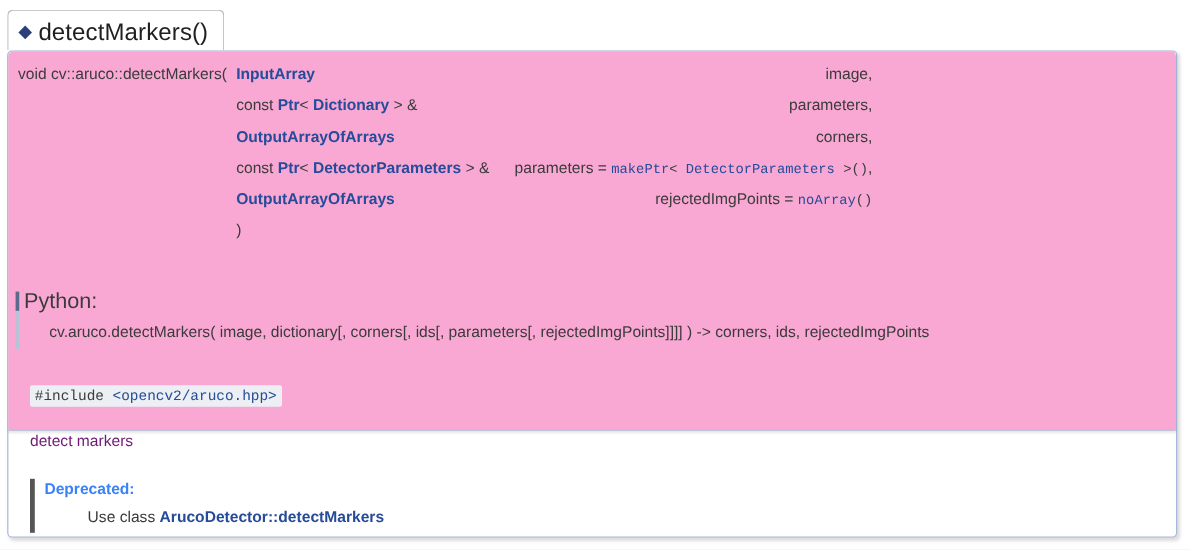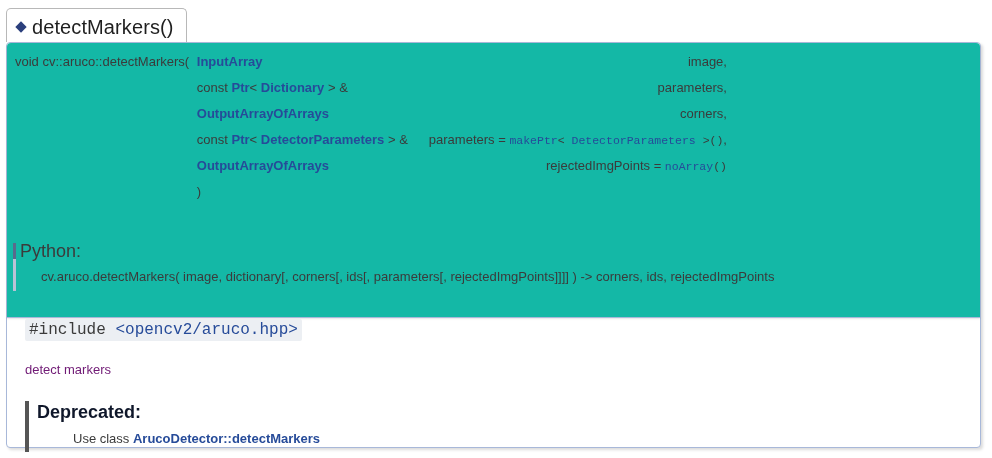--- a/index.html
+++ b/index.html
@@ -67,23 +67,23 @@
     border-radius: 4px;
     box-shadow: 2px 2px 3px rgba(0,0,0,0.14);
   }
 
   
   .memproto {
     position: absolute;
     left: 0;
     top: 0;
     right: 0;
-    height: 275px;
+    height: 316px;
     box-sizing: border-box;
-    background: #14b8a6;
+    background: #f9a8d4;
     border-bottom: 1px solid #a8b8d9;
     border-radius: 4px 4px 0 0;
     box-shadow: 0 1px 2px rgba(0,0,0,0.10);
     padding-left: 16px;
   }
 
   
   .memname {
     position: absolute;
     left: 8px;
@@ -162,42 +162,42 @@
     right: 0;
     bottom: 0;
     padding: 16px 18px 0 18px;
     box-sizing: border-box;
   }
   .include-line {
     margin: 4px 0 0 0;
   }
   .include-code {
     font-family: "Liberation Mono", "DejaVu Sans Mono", monospace;
-    font-size: 16px;
+    font-size: 12px;
     background: #eceff3;
     color: #3b3b3b;
     padding: 2px 4px;
     border-radius: 2px;
     white-space: nowrap;
   }
   .include-code .lnk { font-weight: normal; }
   .desc-line {
     margin-top: 23px;
     font-size: 13px;
     color: #701a75;
   }
   .deprecated {
     margin-top: 24px;
     border-left: 4px solid #555555;
     padding: 1px 0 6px 8px;
   }
   .deprecated-title {
     font-weight: bold;
-    color: #0f172a;
-    font-size: 18px;
+    color: #3b82f6;
+    font-size: 13px;
   }
   .deprecated-body {
     margin-top: 8px;
     margin-left: 36px;
     font-size: 13px;
     color: #3b3b3b;
   }
   .deprecated-body .lnk { font-weight: bold; }
 </style>
 </head>

